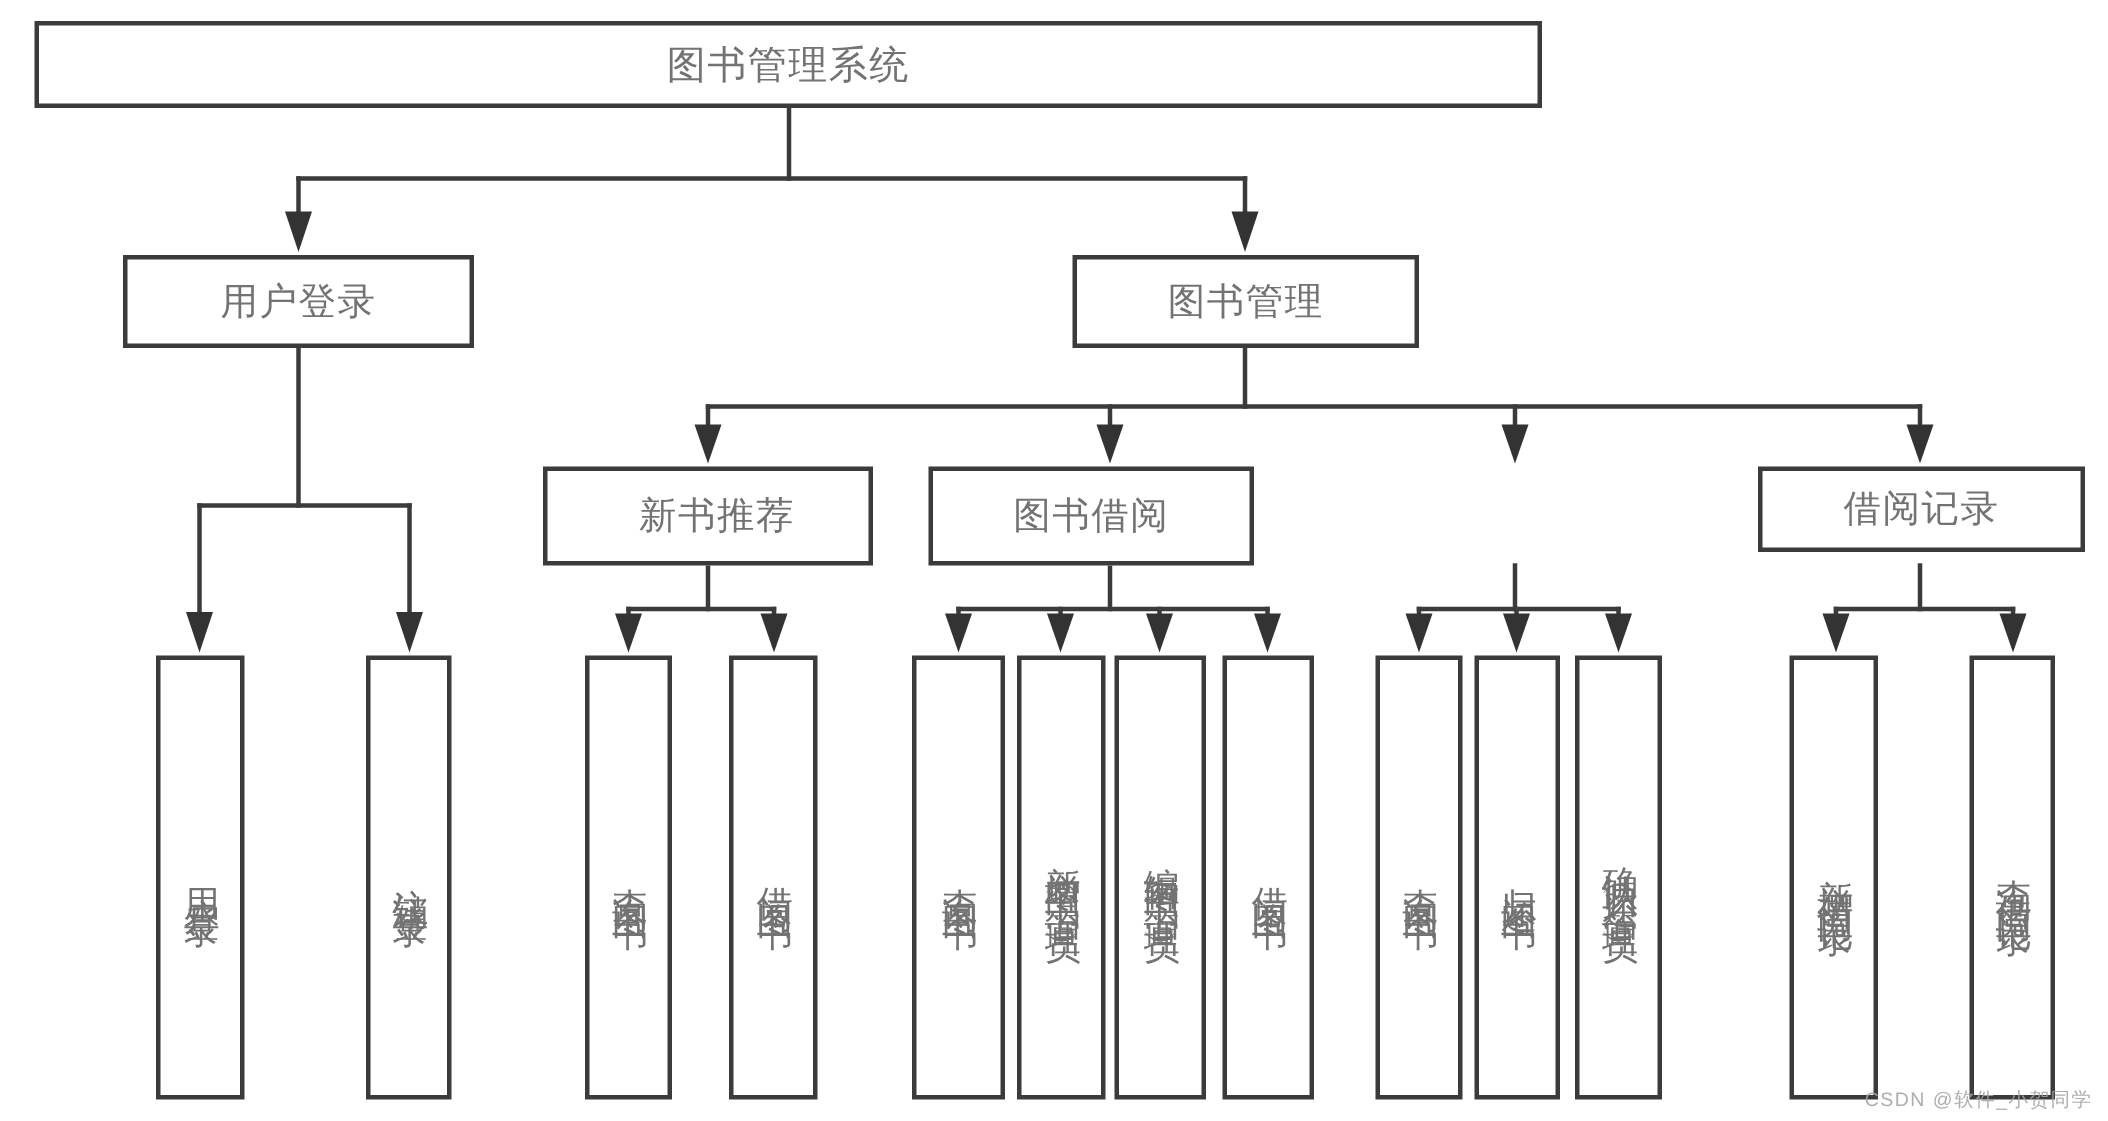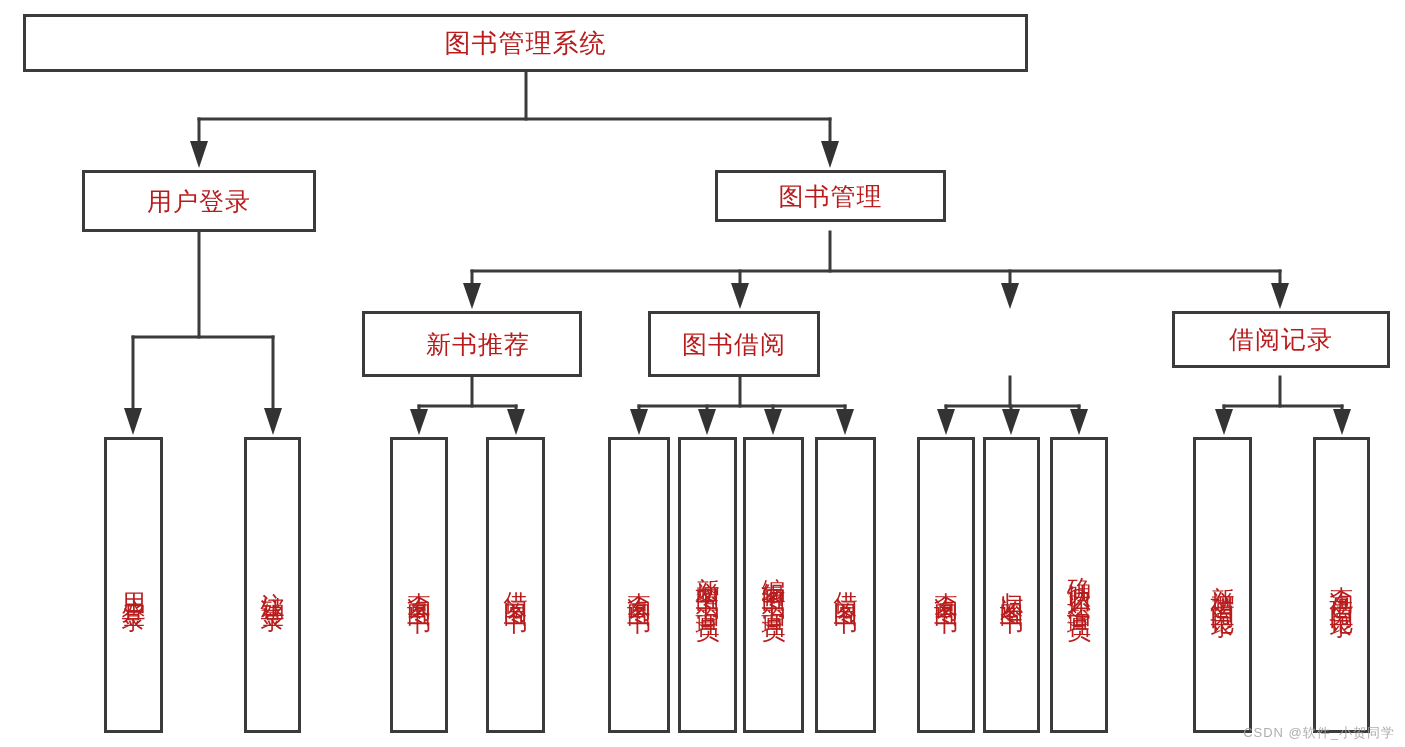--- a/index.html
+++ b/index.html
@@ -3,21 +3,21 @@
 <meta charset="utf-8">
 <style>
   html,body { margin:0; padding:0; background:#fff; }
   #stage {
     position:relative; width:1405px; height:747px; background:#ffffff;
     font-family:"Liberation Sans","DejaVu Sans",sans-serif; overflow:hidden;
   }
   #wires { position:absolute; left:0; top:0; z-index:1; }
   .node {
     position:absolute; box-sizing:border-box; background:#ffffff;
-    border:3px solid #3b3b3b; color:#b91c1c;
+    border:3px solid #3b3b3b; color:#737373;
     display:flex; align-items:center; justify-content:center;
     z-index:2; font-size:25px; letter-spacing:1px; line-height:1;
   }
   .node.root { font-size:26px; }
   .leaf span {
     writing-mode:vertical-rl; text-orientation:mixed;
     font-size:24px; letter-spacing:6px; line-height:1; white-space:nowrap;
   }
   .watermark {
     position:absolute; right:10px; bottom:5px; z-index:3;
@@ -96,28 +96,28 @@
     </g>
   </svg>
 
   <div class="node root" style="left:23px;top:14px;width:1005px;height:58px;">
     <span>图书管理系统</span>
   </div>
 
   <div class="node" style="left:82px;top:170px;width:234px;height:62px;">
     <span>用户登录</span>
   </div>
-  <div class="node" style="left:715px;top:170px;width:231px;height:52px;">
+  <div class="node" style="left:715px;top:170px;width:231px;height:62px;">
     <span>图书管理</span>
   </div>
 
   <div class="node" style="left:362px;top:311px;width:220px;height:66px;padding-left:12px;">
     <span>新书推荐</span>
   </div>
-  <div class="node" style="left:648px;top:311px;width:172px;height:66px;">
+  <div class="node" style="left:619px;top:311px;width:217px;height:66px;">
     <span>图书借阅</span>
   </div>
   <div class="node" style="left:1172px;top:311px;width:218px;height:57px;">
     <span>借阅记录</span>
   </div>
 
   <div class="node leaf" style="left:104px;top:437px;width:59px;height:296px;">
     <span>用户登录</span>
   </div>
   <div class="node leaf" style="left:244px;top:437px;width:57px;height:296px;">

